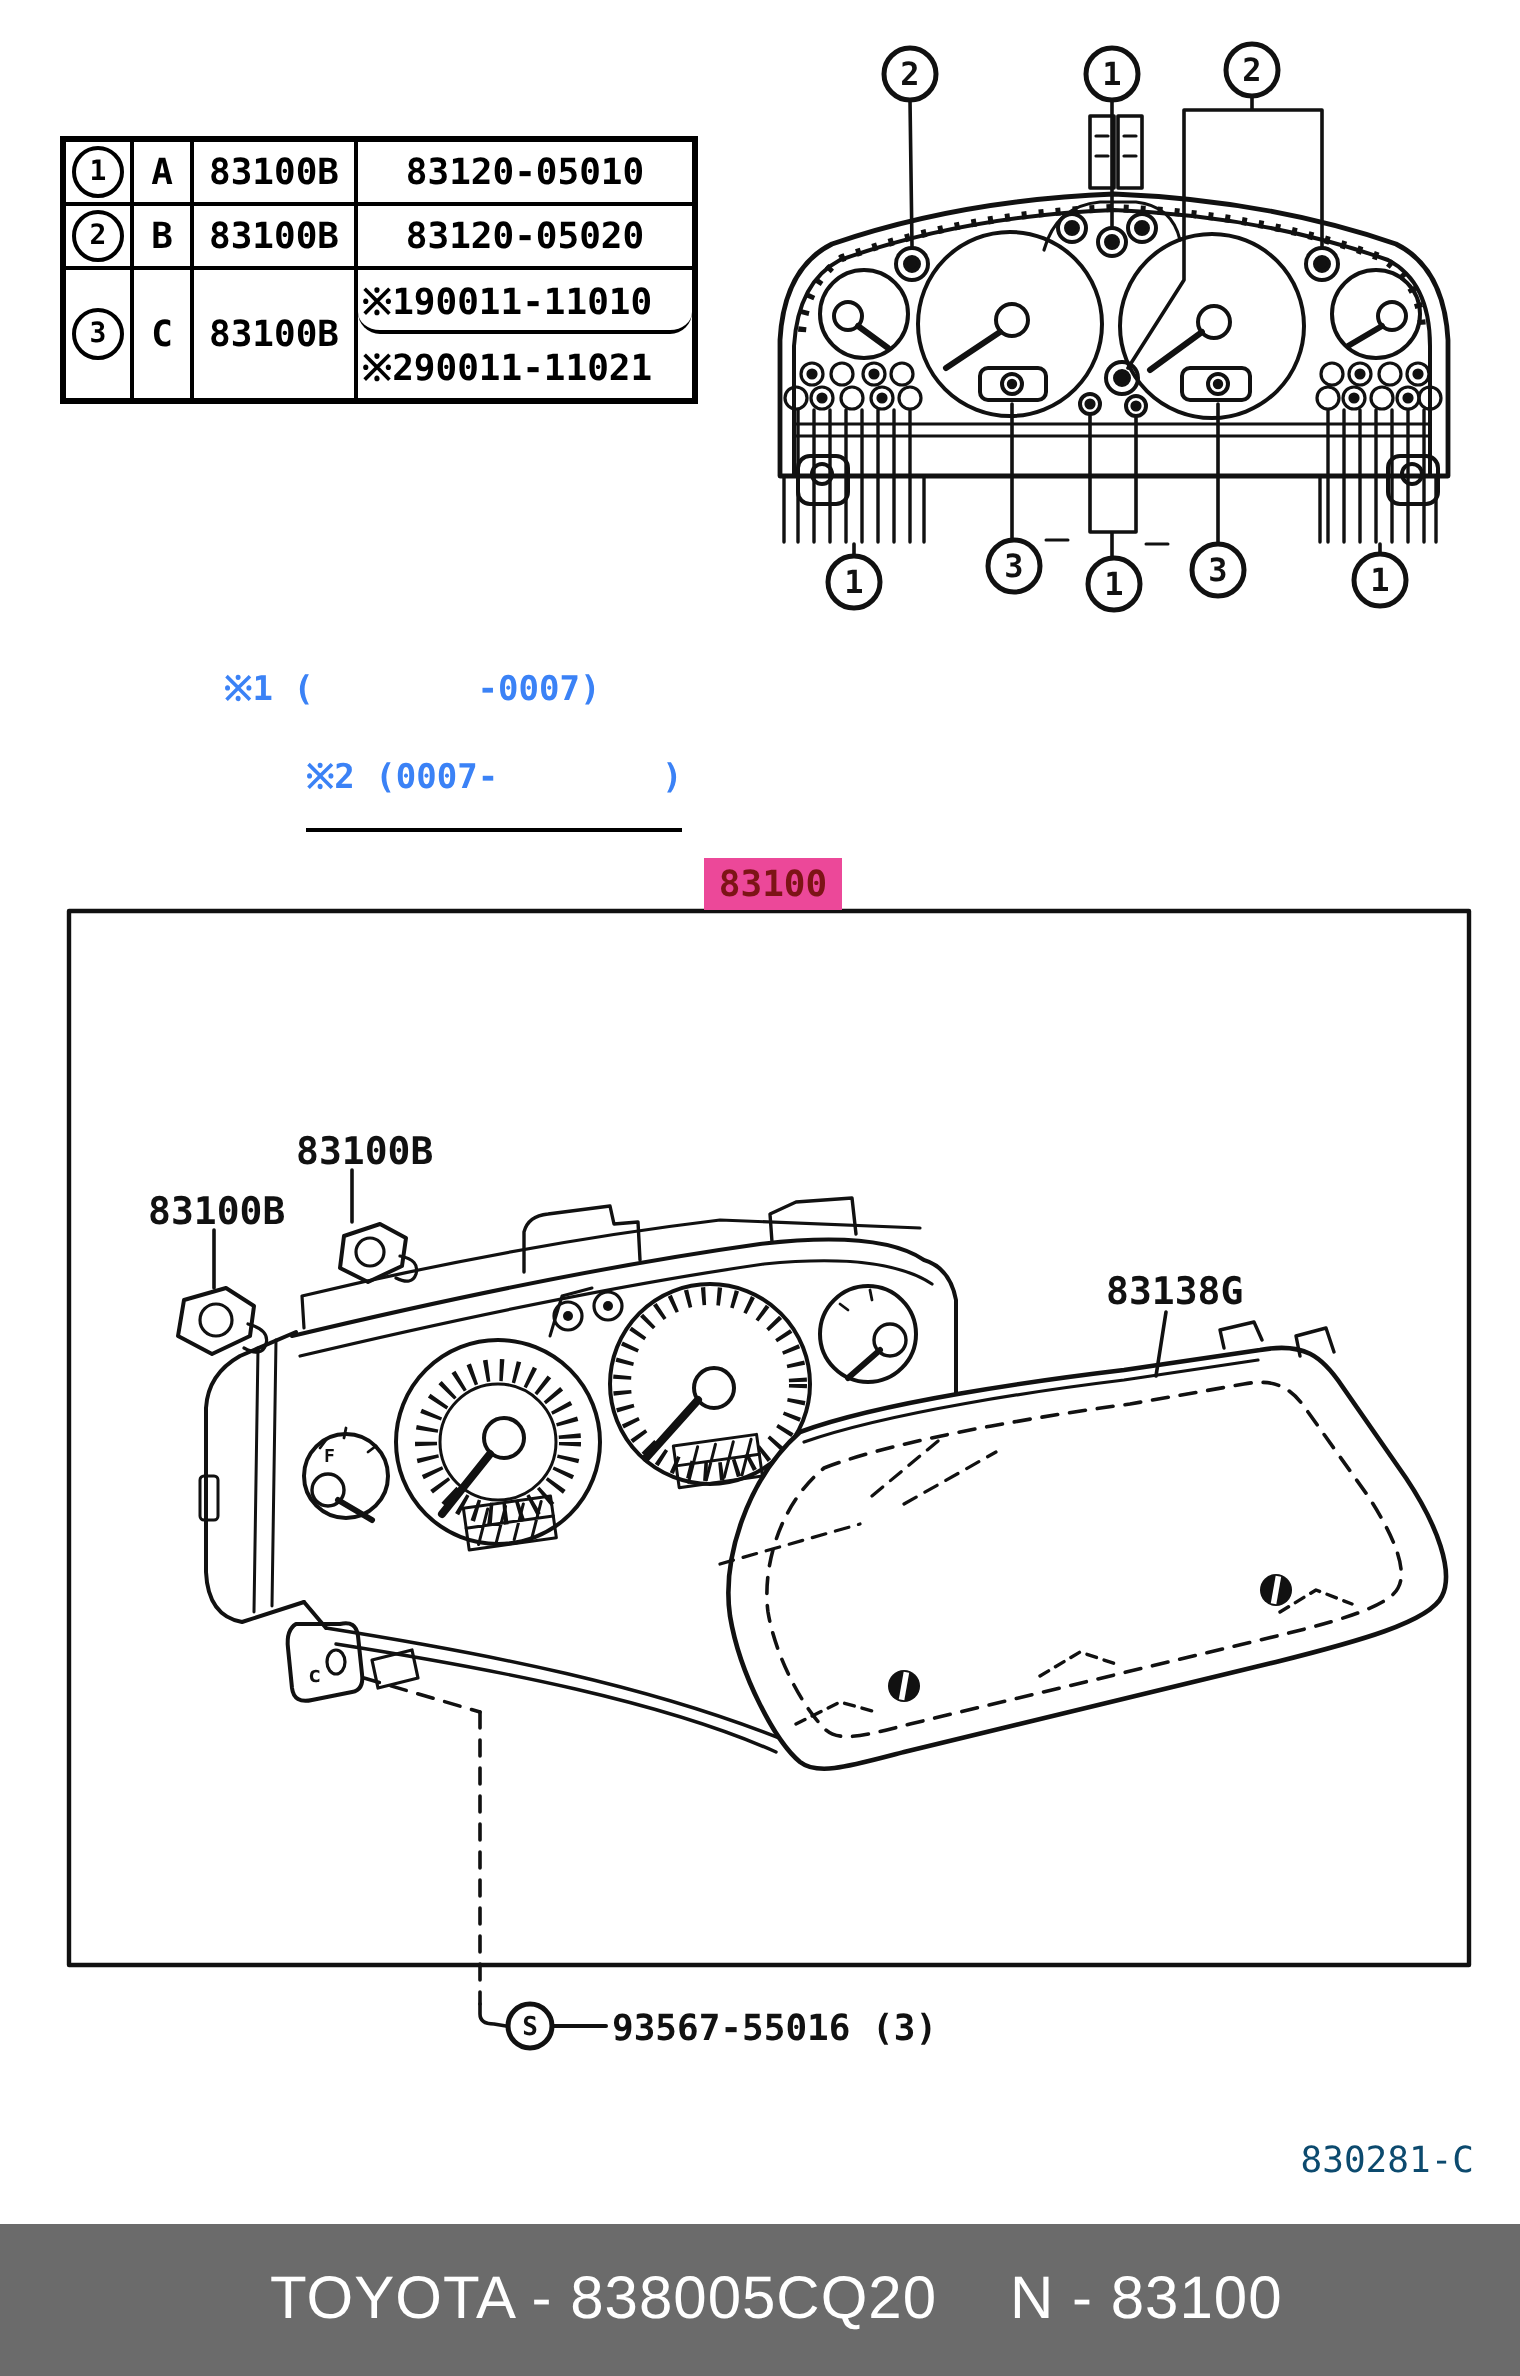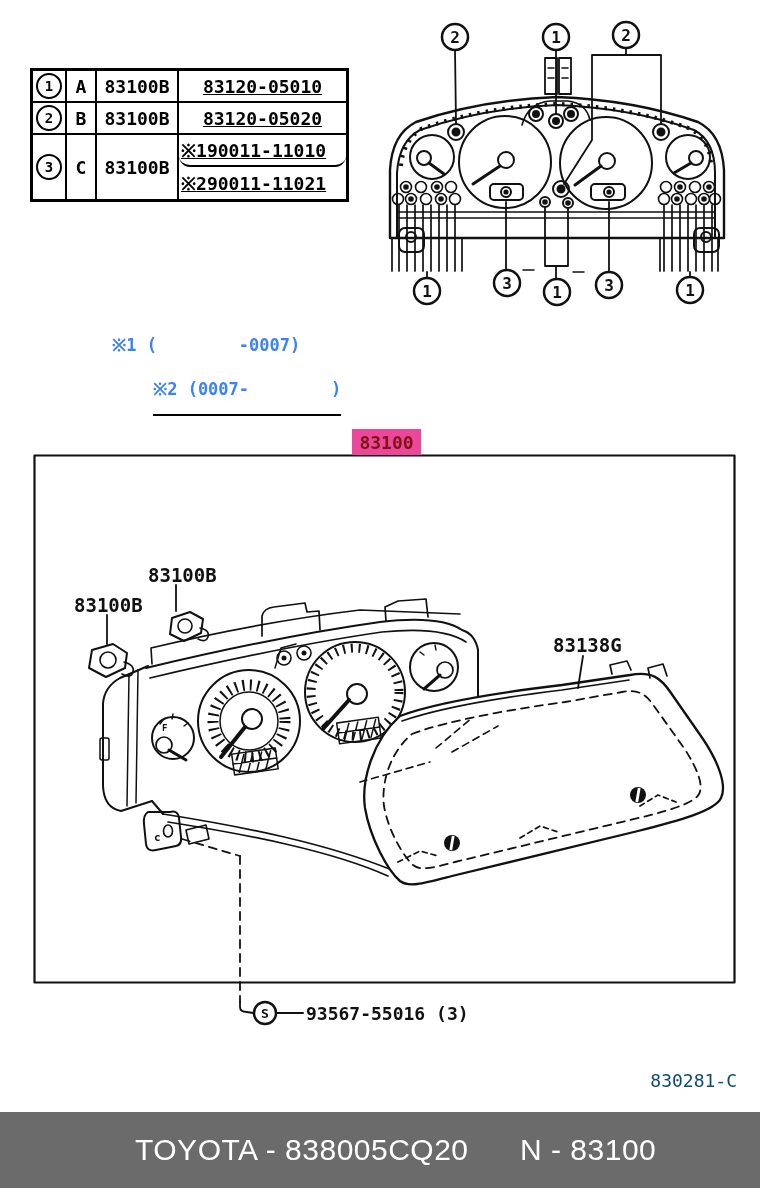--- a/index.html
+++ b/index.html
@@ -8,21 +8,21 @@
   svg{position:absolute;left:0;top:0;}
   svg text{font-family:"DejaVu Sans Mono",monospace;font-weight:bold;fill:#111;}
 
   
   .tbl{position:absolute;left:30px;top:68px;display:grid;
        grid-template-columns:34px 30px 82px 167px;grid-auto-rows:32px;
        border:3px solid #000;background:#fff;}
   .cell{border-right:2px solid #000;border-bottom:2px solid #000;
         display:flex;align-items:center;justify-content:center;
         font-weight:bold;font-size:18px;color:#000;}
-  .cell.lastcol{border-right:none;text-decoration:underline;}
+  .cell.lastcol{border-right:none;}
   .cell.lastrow{border-bottom:none;}
   .cell.numL{justify-content:flex-start;padding-left:2px;border-radius:11px;}
   .span2{grid-row:span 2;}
   .cnum{width:22px;height:22px;border:2.5px solid #000;border-radius:50%;
         display:flex;align-items:center;justify-content:center;
         font-size:14px;font-weight:bold;}
 
   
   .notes{position:absolute;left:112px;top:290px;font-weight:bold;font-size:17px;
          color:#3b82f6;line-height:22px;white-space:pre;}
@@ -35,21 +35,21 @@
 
   
   .figcode{position:absolute;right:23px;top:1070px;font-weight:normal;font-size:18px;color:#0c4a6e;}
 
   
   .footer{position:absolute;left:0;top:1112px;width:760px;height:76px;background:#6b6b6b;}
   .footer span{position:absolute;top:50%;transform:translateY(-50%);
                font-family:"Liberation Sans",sans-serif;font-size:30px;color:#ffffff;
                letter-spacing:0.5px;white-space:nowrap;}
   .footer .fleft{left:135px;}
-  .footer .fright{left:520px;}
+  .footer .fright{left:505px;}
 </style>
 </head>
 <body>
 
 <div id="page">
 
   <svg width="760" height="1188" viewBox="0 0 760 1188">
     <g stroke="#111" fill="none" stroke-width="2" stroke-linecap="round" stroke-linejoin="round">
 
       <g>

